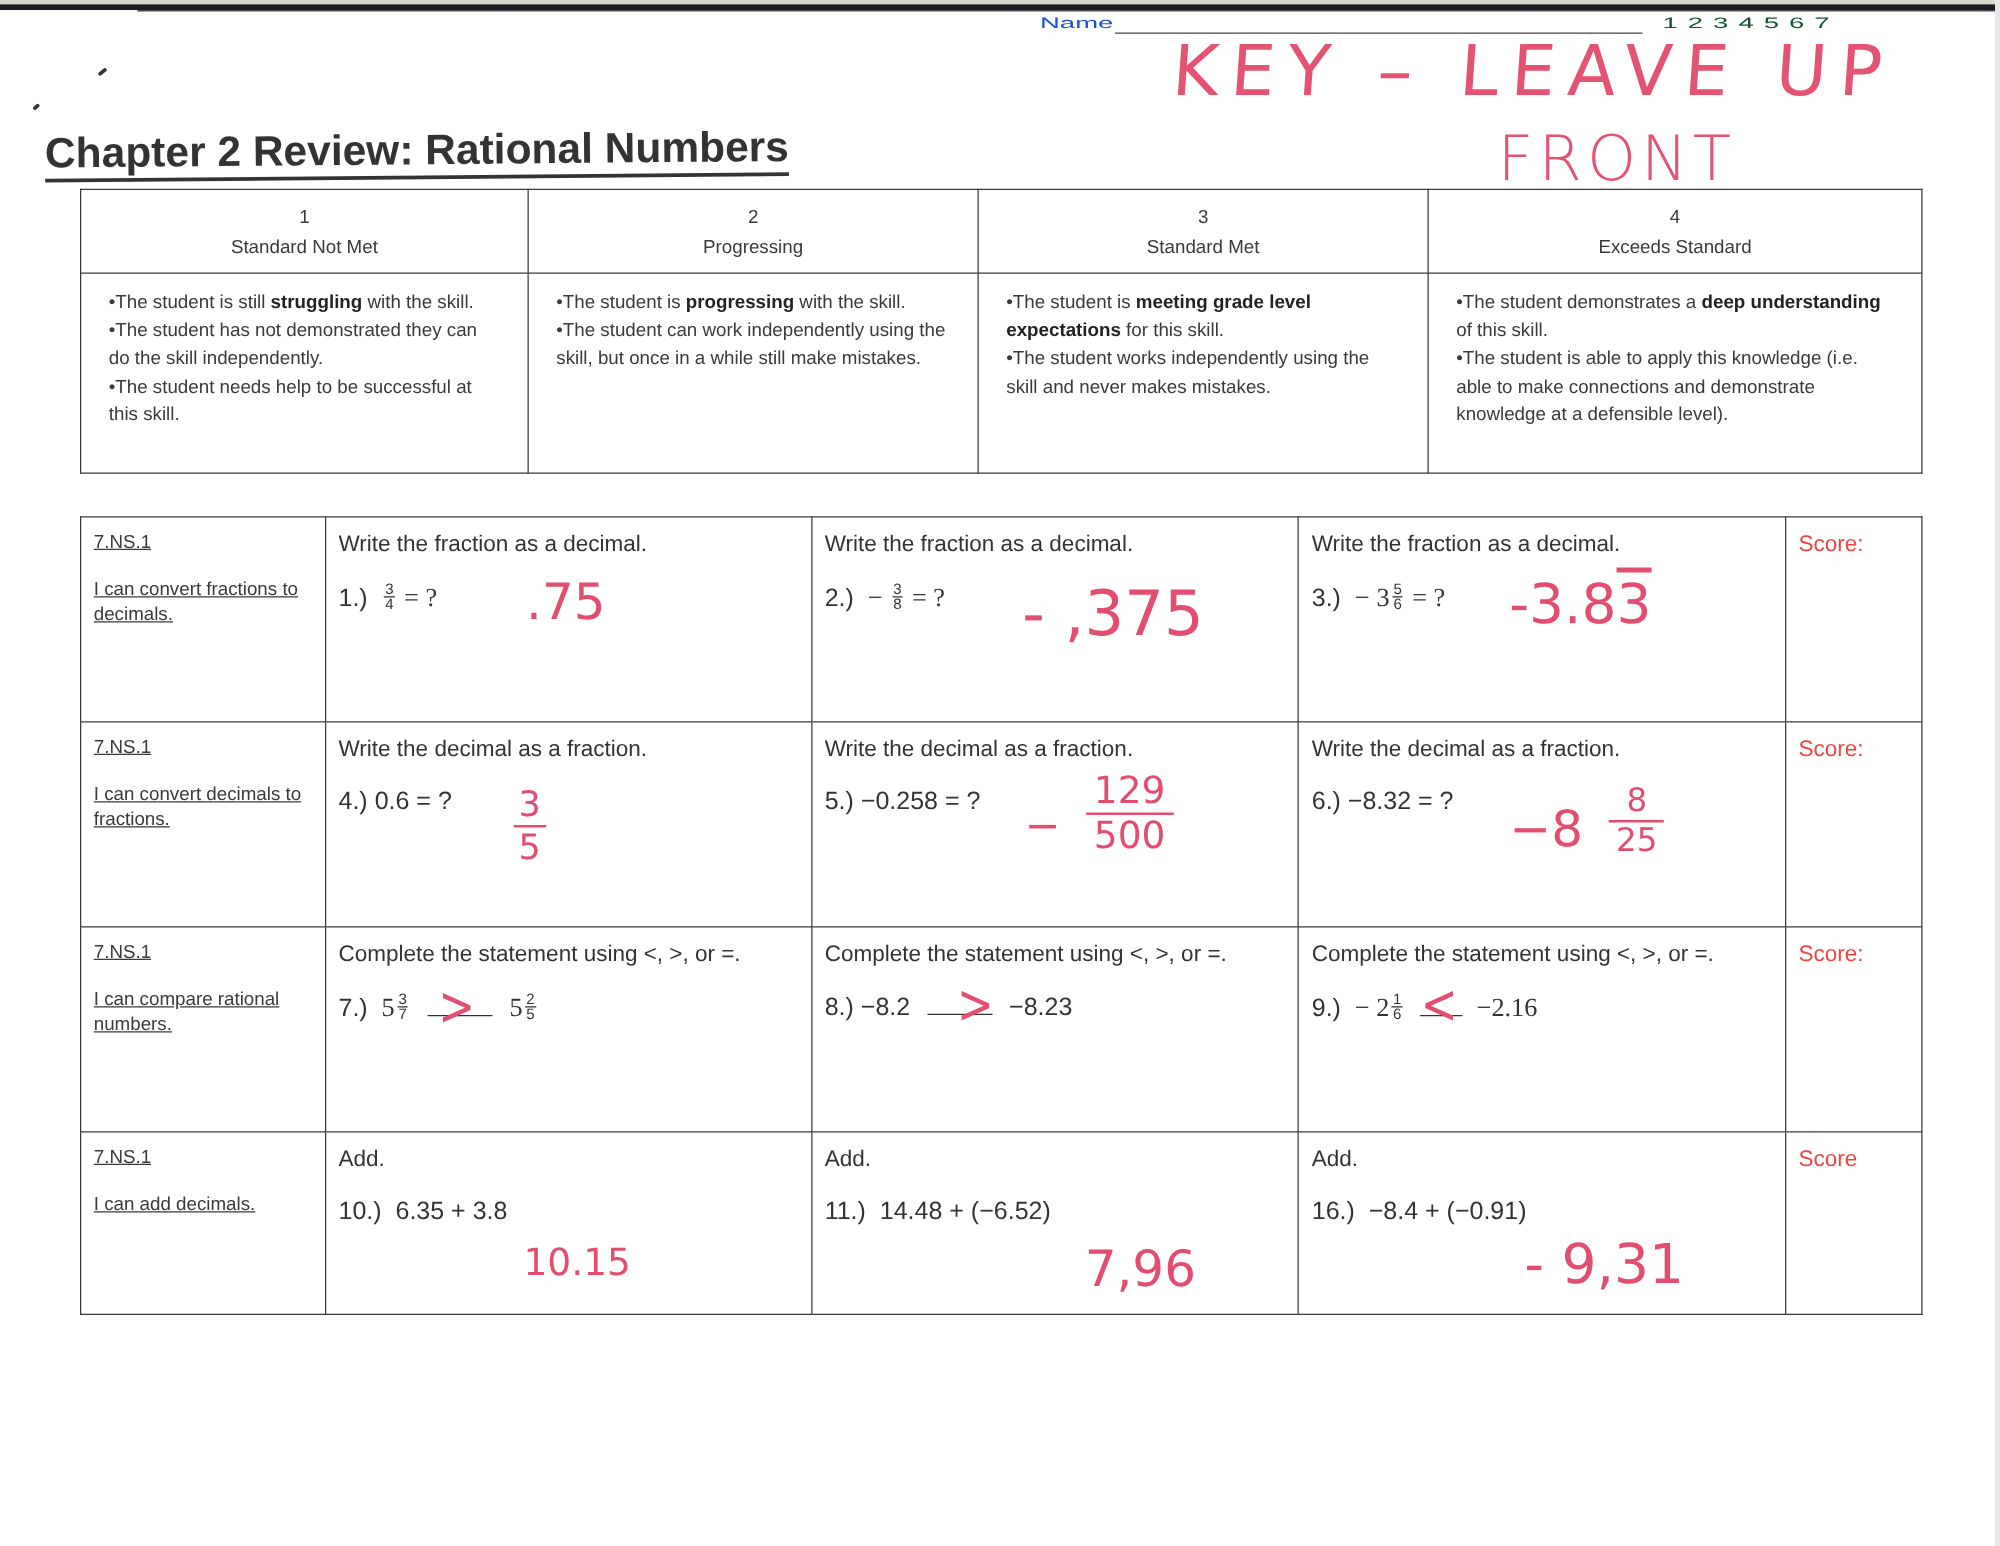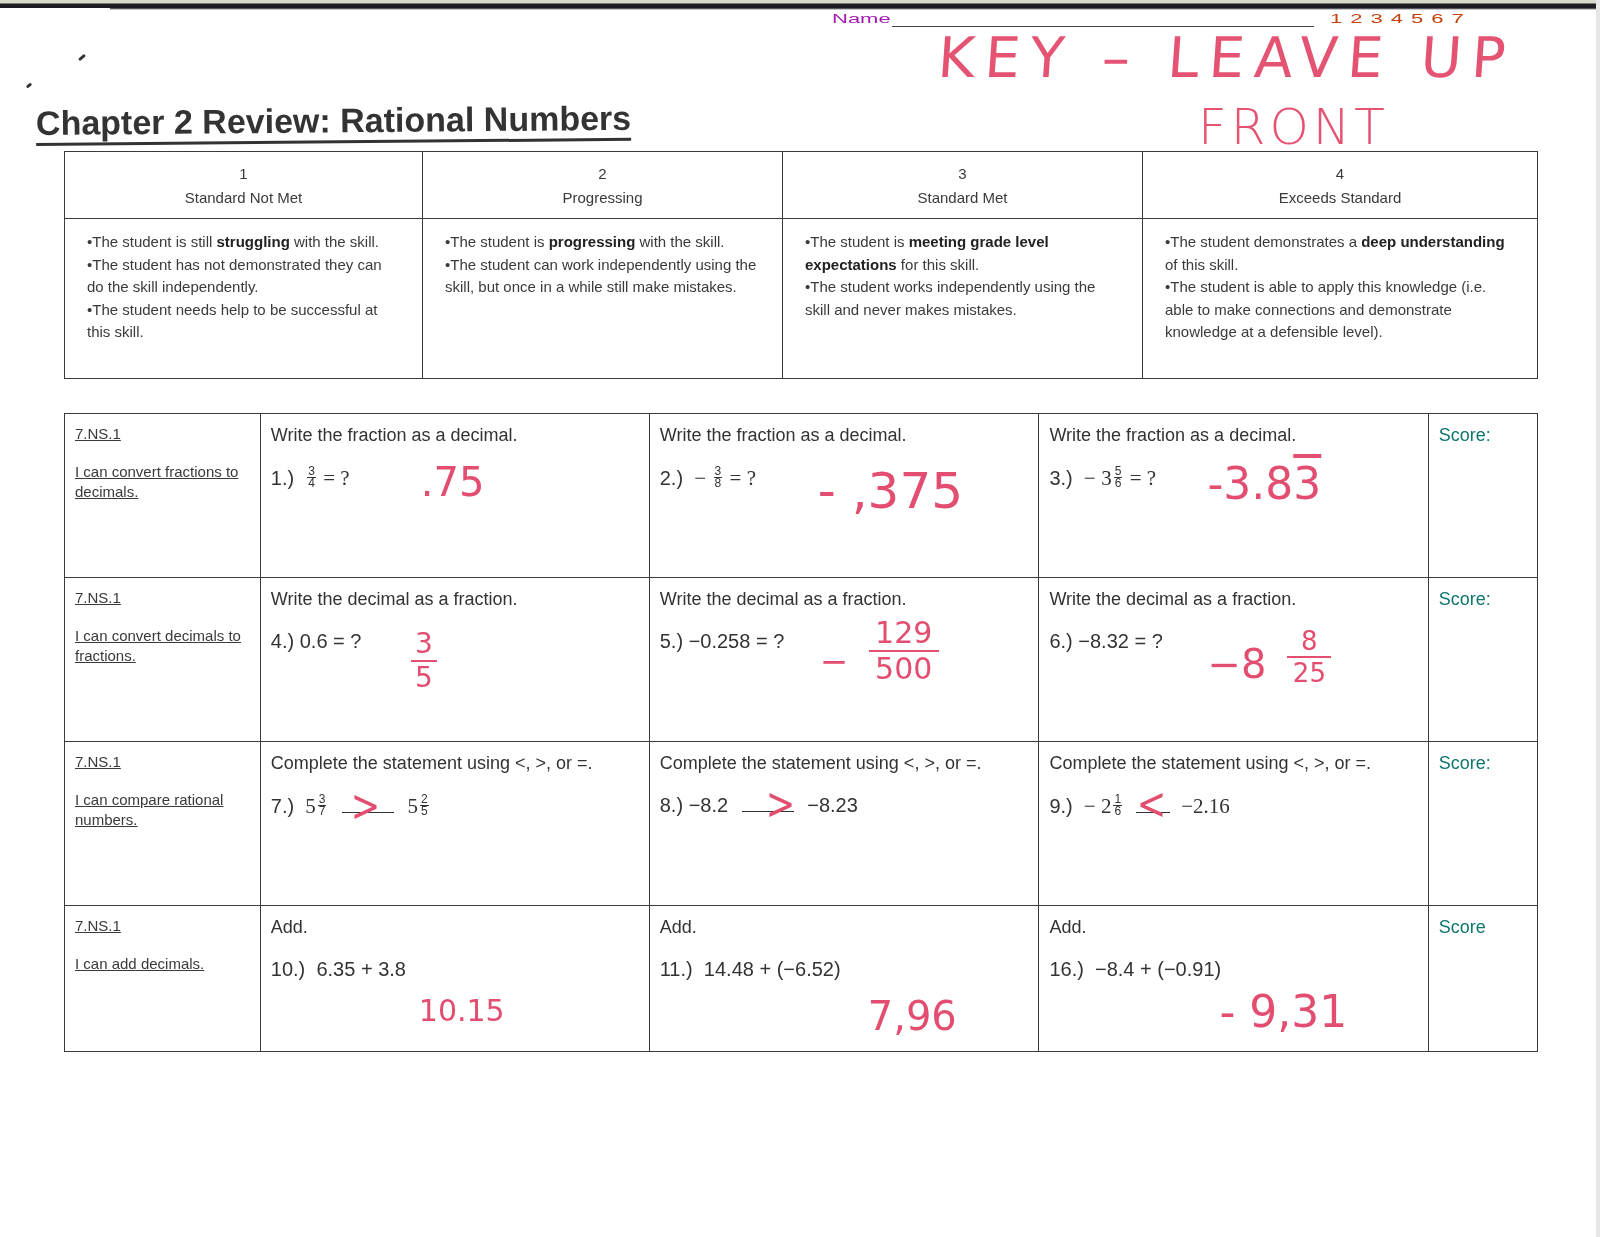--- a/index.html
+++ b/index.html
@@ -6,24 +6,24 @@
   html, body { width: 1600px; height: 1237px; background: #ffffff; overflow: hidden; }
   body { font-family: "Liberation Sans", sans-serif; color: #2a2a2a; position: relative; }
 
   .scan-edge { position: absolute; left: 0; top: 0; width: 1600px; height: 10px;
     background: linear-gradient(180deg, #d7d7cc 0, #d7d7cc 3px, #1c1c22 4px, #1c1c22 8px, transparent 10px); }
   .scan-edge:after { content: ""; position: absolute; left: 0; top: 8px; width: 110px; height: 6px;
     background: #fff; border-radius: 0 0 40px 0; }
   .right-edge { position: absolute; right: 0; top: 0; width: 4px; height: 1237px; background: #e6e6e6; }
   .speck { position: absolute; background: #333; border-radius: 2px; transform: rotate(-40deg); }
 
-  .name-line { position: absolute; left: 832px; top: 4px; font-size: 22px; color: #a21caf; }
+  .name-line { position: absolute; left: 832px; top: 4px; font-size: 22px; color: #1d4ed8; }
   .name-label { display: inline-block; transform: scaleY(0.55); transform-origin: bottom; position: relative; top: -4px; }
   .name-rule { position: absolute; left: 60px; top: 22px; width: 422px; border-top: 1.5px solid #444; }
-  .period-nums { position: absolute; left: 1330px; top: 4px; font-size: 22px; letter-spacing: 8px; color: #c2410c; }
+  .period-nums { position: absolute; left: 1330px; top: 4px; font-size: 22px; letter-spacing: 8px; color: #14532d; }
   .period-nums span { display: inline-block; transform: scaleY(0.55); transform-origin: bottom; position: relative; top: -4px; }
 
   .handwritten { font-family: "DejaVu Sans", sans-serif; font-weight: 200; color: #e0486a; }
   .key-note { position: absolute; left: 938px; top: 30px; font-size: 56px; letter-spacing: 10px;
     transform: skewX(-4deg); line-height: 1; font-family: "DejaVu Sans", sans-serif; color: #e55373; font-weight: normal; -webkit-text-stroke: 0; }
   .key-note-2 { position: absolute; left: 1198px; top: 98px; font-size: 50px; letter-spacing: 4px; color: #e55373; }
 
   .title { position: absolute; left: 36px; top: 104px; font-size: 34px; font-weight: bold; color: #333;
     border-bottom: 3px solid #333; padding-bottom: 0px; line-height: 1.15; transform: rotate(-0.5deg); transform-origin: left; }
 
@@ -36,21 +36,21 @@
   .rubric .bd td b { font-weight: bold; color: #222; }
 
   .grid { left: 64px; top: 413px; width: 1474px; }
   .grid tr { height: 164px; }
   .grid tr.last { height: 146px; }
   .grid td { padding: 11px 10px 0 10px; }
   .std-cell { width: 198px; font-size: 15px; color: #3a3a3a; text-decoration: underline; }
   .std-code { display: block; margin-bottom: 20px; }
   .std-desc { display: block; line-height: 20px; }
   .prob-cell { width: 393px; position: relative; font-size: 18px; color: #333; }
-  .score-cell { width: 110px; font-size: 18px; color: #0f766e; padding-left: 10px !important; }
+  .score-cell { width: 110px; font-size: 18px; color: #ef4444; padding-left: 10px !important; }
   .instr { display: block; margin-bottom: 20px; }
   .prob { display: block; font-size: 20px; white-space: nowrap; }
   .prob .math { font-family: "Liberation Serif", serif; font-size: 21px; }
   .frac { display: inline-block; vertical-align: middle; text-align: center; font-size: 12px; line-height: 11px; margin: 0 2px; position: relative; top: -2px; }
   .frac .n { display: block; border-bottom: 1px solid #333; padding: 0 1px; }
   .frac .d { display: block; }
   .blank { display: inline-block; width: 52px; border-bottom: 1.5px solid #333; margin: 0 8px; height: 18px; vertical-align: baseline; }
 
   .ans { position: absolute; font-family: "DejaVu Sans", sans-serif; color: #e24d70; font-weight: normal; line-height: 1; }
   .ans-frac { position: absolute; display: flex; flex-direction: column; align-items: center; color: #e24d70; font-family: "DejaVu Sans", sans-serif; line-height: 1; }

